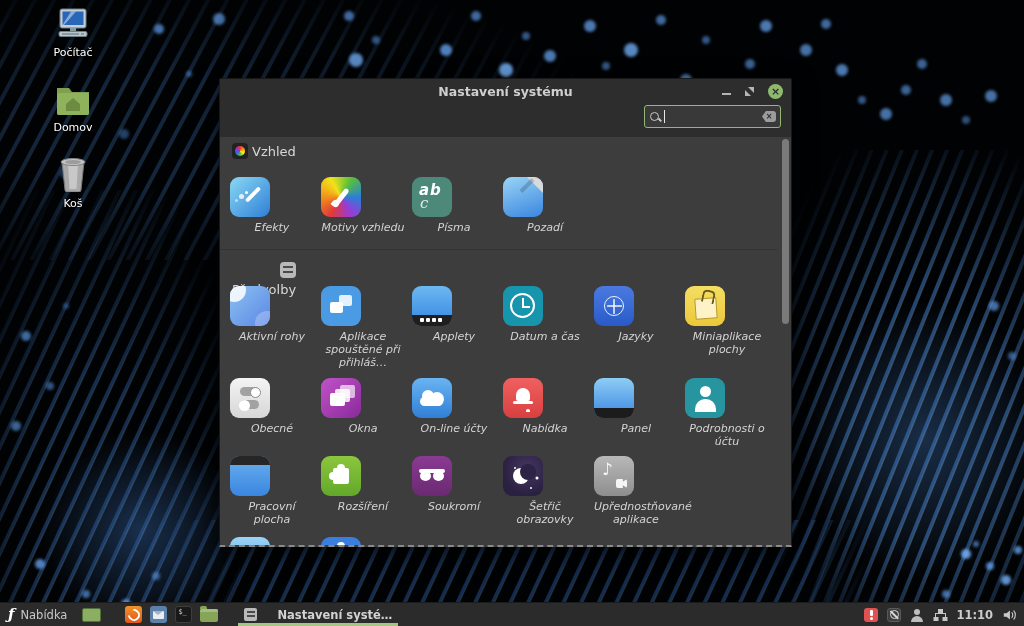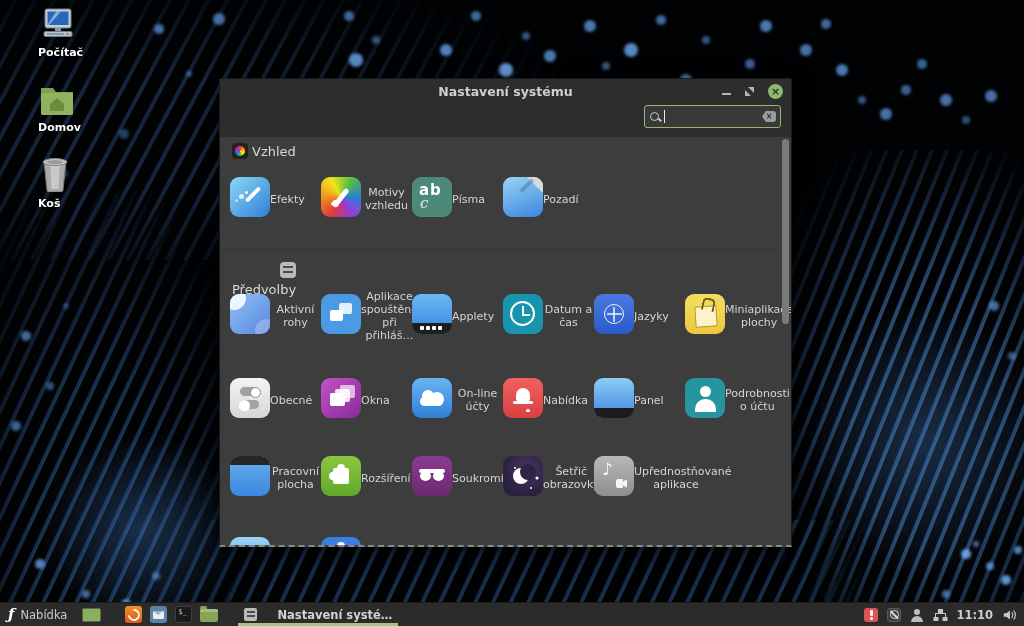--- a/index.html
+++ b/index.html
@@ -53,21 +53,21 @@
       22px 332px 0 1px rgba(90,150,225,.7), 46px 382px 0 0 rgba(80,140,215,.6),
       12px 422px 0 1px rgba(90,150,225,.65), 62px 302px 0 -1px rgba(70,130,205,.5),
       36px 560px 0 1px rgba(100,160,235,.8), 82px 590px 0 0 rgba(90,150,225,.7),
       122px 600px 0 1px rgba(100,160,235,.75), 152px 572px 0 0 rgba(90,150,225,.6),
       990px 302px 0 1px rgba(95,155,230,.7), 1008px 352px 0 0 rgba(85,145,220,.6),
       962px 550px 0 1px rgba(110,170,240,.9), 986px 562px 0 0 rgba(100,160,235,.8),
       1002px 576px 0 1px rgba(110,170,240,.85), 942px 590px 0 0 rgba(95,155,230,.7),
       1014px 546px 0 0 rgba(100,160,235,.8), 972px 540px 0 -1px rgba(90,150,225,.7); }
 
   
-  .dicon { position:absolute; width:70px; cursor:default;font-weight:bold; }
+  .dicon { position:absolute; width:70px; text-align:center; cursor:default; }
   .dicon .dlabel { display:block; margin-top:1px; font-size:11px; color:#fff; text-shadow:0 1px 2px #000, 0 0 3px #000; }
   .di-computer { left:38px; top:8px; }
   .di-home { left:38px; top:84px; }
   .di-trash { left:38px; top:156px; }
 
   
   .win { position:absolute; left:219px; top:78px; width:573px; height:469px;
     background:#3d3d3d; border:1px solid #191919; border-bottom:2px dashed #8a8a8a;
     border-radius:2px 2px 0 0; box-shadow:0 8px 24px rgba(0,0,0,.6); overflow:hidden; }
   .win-header { background:#2d2d2d; height:58px; position:relative; }
@@ -97,21 +97,21 @@
   .sec-title { font-size:13px; color:#d8d8d8; }
   .sec-ic { position:relative; width:16px; height:16px; border-radius:4px; }
   .sec-ic-vzhled { background:#222; }
   .sec-ic-vzhled::before { content:""; position:absolute; left:3px; top:3px; width:10px; height:10px; border-radius:50%;
     background:conic-gradient(#e33,#f90,#fe3,#4b4,#36d,#93d,#e33); }
   .sec-ic-pred { background:#b9b9b9; }
   .sec-ic-pred::before { content:""; position:absolute; left:3px; top:4px; width:10px; height:2px; background:#4a4a4a; box-shadow:0 5px 0 #4a4a4a; }
   .sep { position:absolute; left:0; right:14px; height:1px; background:#333; }
 
   .grid { position:absolute; left:10px; display:flex; }
-  .cell { width:91px; display:flex; flex-direction:row; align-items:center; cursor:pointer; }
+  .cell { width:91px; display:flex; flex-direction:column; cursor:pointer;font-style:italic; }
   .tlabel { margin-top:4px; font-size:11px; line-height:13px; color:#d4d4d4; text-align:center; max-width:84px; }
   .ic { position:relative; width:40px; height:40px; border-radius:9px; overflow:hidden; flex:none; }
   .ic::before, .ic::after { content:""; position:absolute; }
 
   
   .i-efekty { background:linear-gradient(135deg,#8ad8f4,#2f7fd6); }
   .i-efekty::before { width:4px; height:19px; background:#fff; border-radius:2px; left:21px; top:8px; transform:rotate(45deg); }
   .i-efekty::after { width:3px; height:3px; background:#fff; border-radius:50%; left:15px; top:14px;
     box-shadow:-5px 4px 0 1px rgba(255,255,255,.8), -10px 8px 0 0 rgba(255,255,255,.55); }
   .i-motivy { background:conic-gradient(from 210deg,#e03a3a,#f2921a,#f2e21a,#58c03a,#2a7fd6,#9a3ad6,#e03a3a); }

